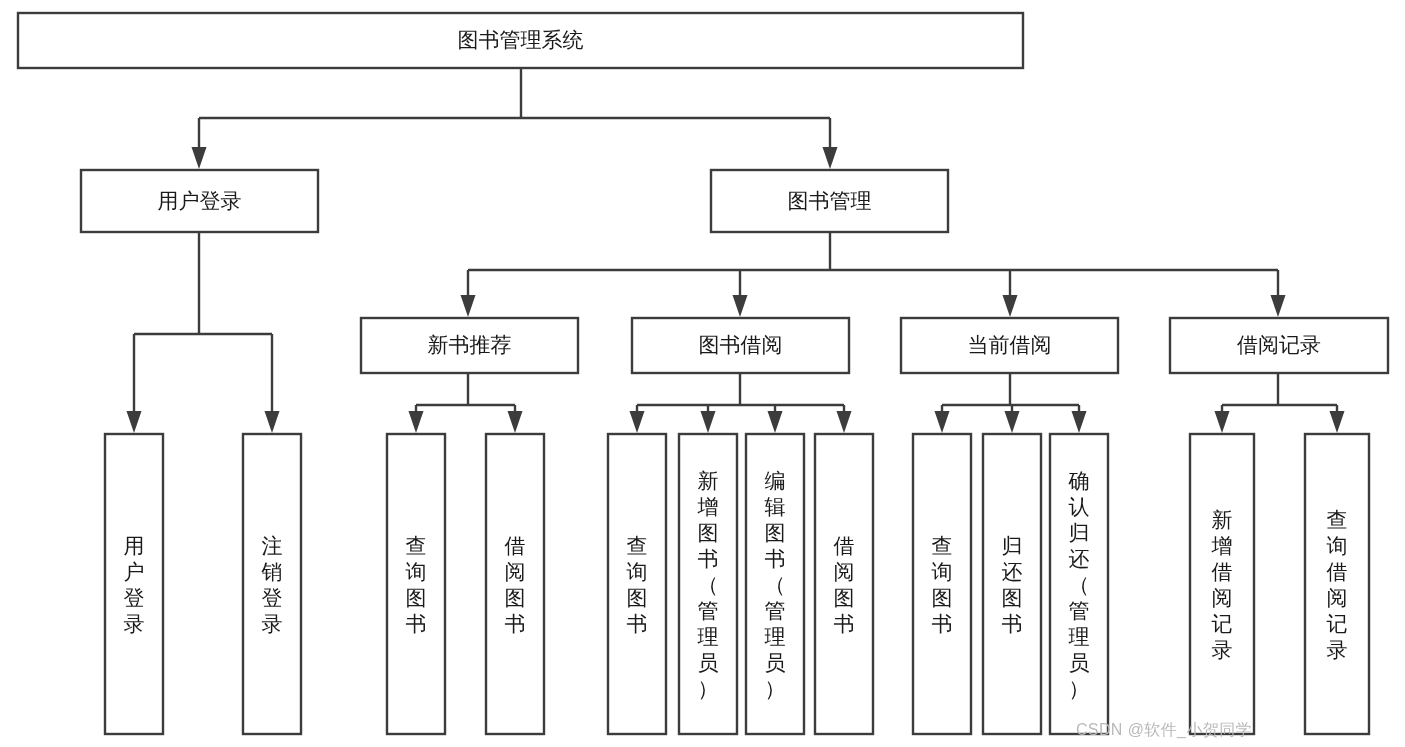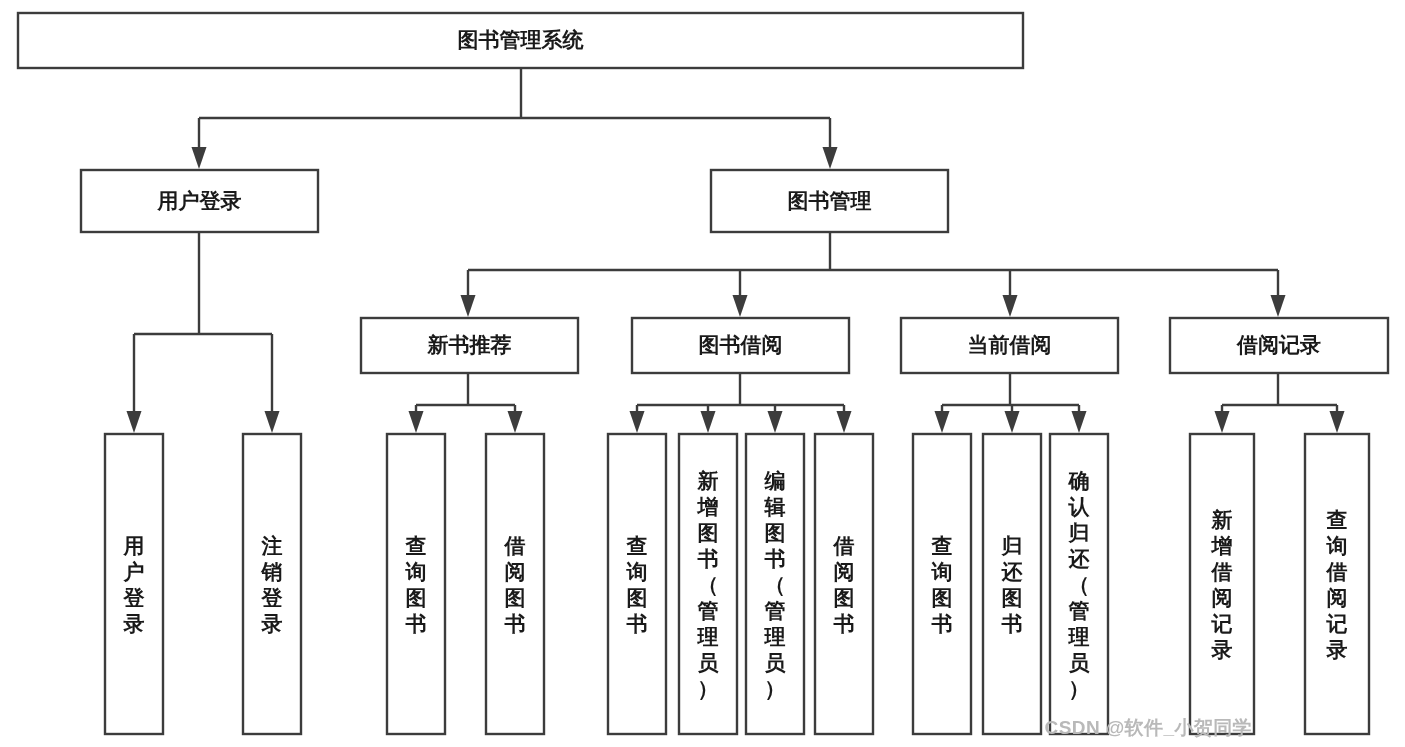--- a/index.html
+++ b/index.html
@@ -12,21 +12,20 @@
     width: 1405px;
     height: 747px;
     font-family: "Liberation Sans", "DejaVu Sans", sans-serif;
     overflow: hidden;
   }
   #diagram-root {
     position: relative;
     width: 1261px;
     height: 747px;
     background: #ffffff;
-    font-weight: bold;
   }
   svg.diagram-canvas {
     position: absolute;
     left: 0;
     top: 0;
     width: 1405px;
     height: 747px;
     display: block;
   }
   .node-box {
@@ -55,21 +54,21 @@
     font-family: "Liberation Sans", "DejaVu Sans", sans-serif;
     font-size: 21px;
     fill: #1a1a1a;
     text-anchor: middle;
   }
   .watermark {
     position: absolute;
     right: 9px;
     bottom: 6px;
     font-family: "Liberation Sans", "DejaVu Sans", sans-serif;
-    font-size: 19px;
+    font-size: 16px;
     color: #b9b9b9;
     white-space: nowrap;
     letter-spacing: 0.4px;
     pointer-events: none;
   }
 </style>
 </head>
 <body>
 
 <div id="diagram-root">

